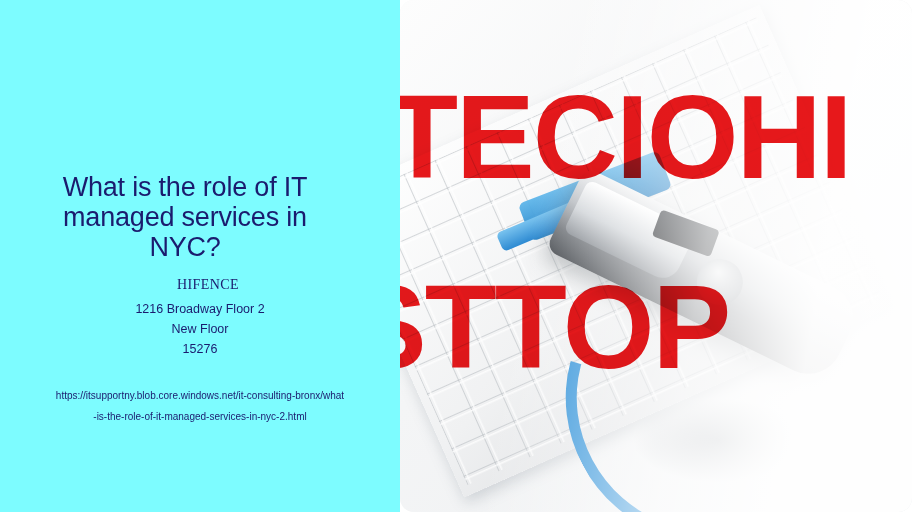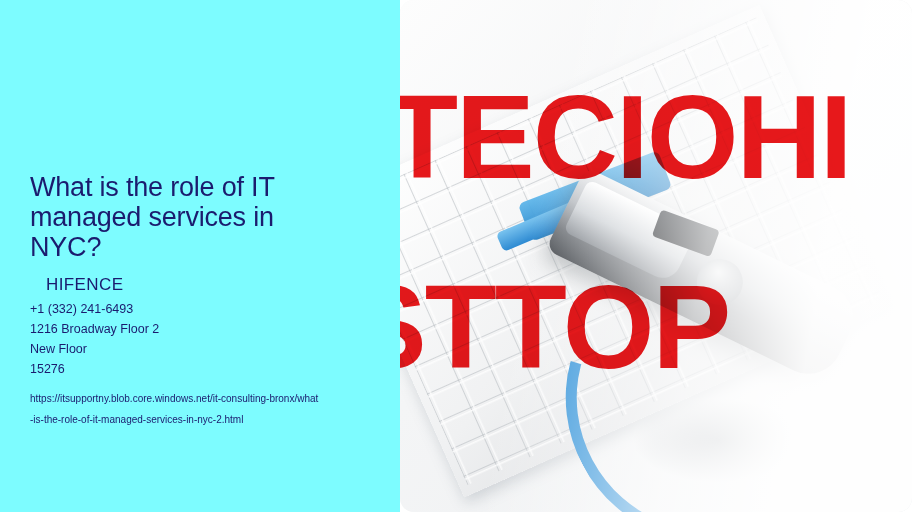--- a/index.html
+++ b/index.html
@@ -12,20 +12,21 @@
     height: 512px;
     overflow: hidden;
     font-family: "Liberation Sans", sans-serif;
   }
   .page {
     position: relative;
     width: 912px;
     height: 512px;
     display: flex;
     background: #ffffff;
+    text-align: center;
   }
 
   
   .info-panel {
     position: relative;
     width: 400px;
     height: 512px;
     background: #7dfcff;
     flex: 0 0 400px;
     overflow: hidden;
@@ -40,34 +41,35 @@
     color: #1b1b6e;
     font-size: 27px;
     line-height: 30px;
     font-weight: 400;
     letter-spacing: -0.2px;
     margin: 0 0 12px 0;
     width: 310px;
   }
   .brand {
     color: #1b1b6e;
-    font-size: 17px;
+    font-size: 14px;
     line-height: 22px;
     letter-spacing: 0.4px;
     margin: 0 0 3px 16px;
+    font-family: Liberation Serif, serif;
   }
   .contact-line {
     color: #1b1b6e;
     font-size: 12.5px;
     line-height: 20px;
     margin: 0;
     white-space: nowrap;
   }
   .url-block {
-    margin-top: 9px;
+    margin-top: 26px;
   }
   .url-line {
     color: #1b1b6e;
     font-size: 10px;
     line-height: 21px;
     margin: 0;
     white-space: nowrap;
   }
 
   
@@ -228,21 +230,20 @@
 
 <div class="page">
 
   <section class="info-panel">
     <div class="info-inner">
 
       <h1 class="headline">What is the role of IT managed services in NYC?</h1>
 
       <div class="brand">HIFENCE</div>
 
-      <p class="contact-line">+1 (332) 241-6493</p>
 
       <p class="contact-line">1216 Broadway Floor 2</p>
 
       <p class="contact-line">New Floor</p>
 
       <p class="contact-line">15276</p>
 
       <div class="url-block">
         <p class="url-line">https://itsupportny.blob.core.windows.net/it-consulting-bronx/what</p>
         <p class="url-line">-is-the-role-of-it-managed-services-in-nyc-2.html</p>

